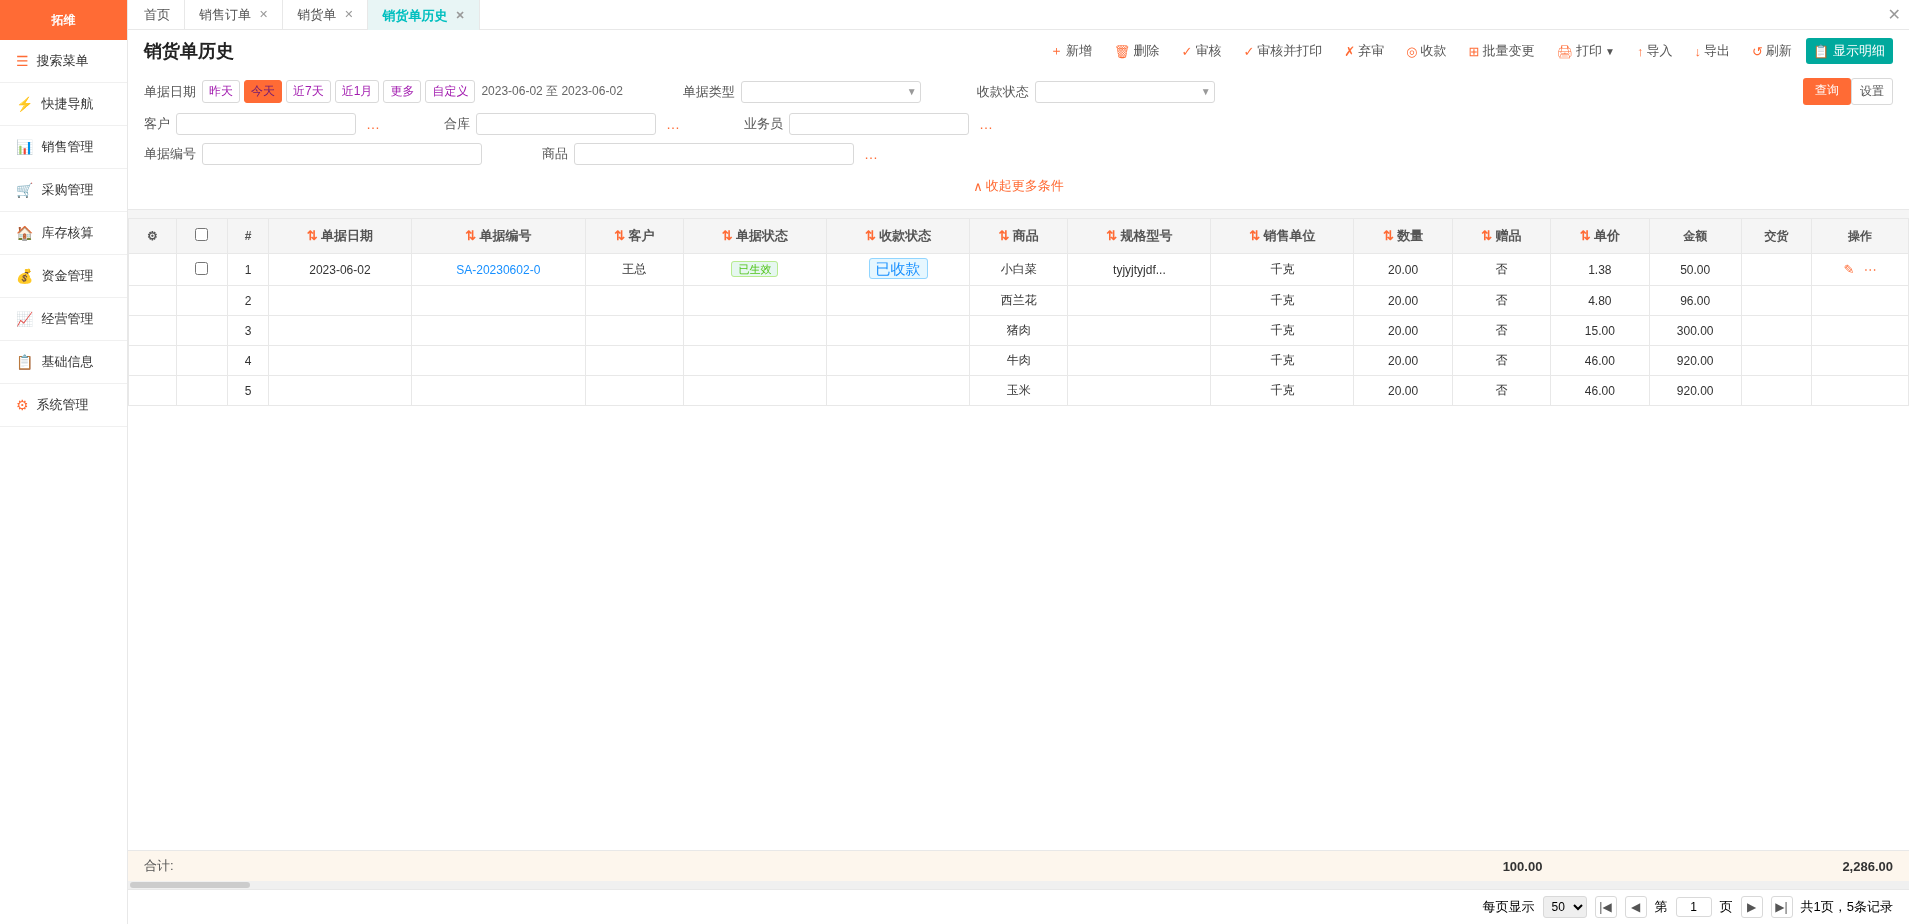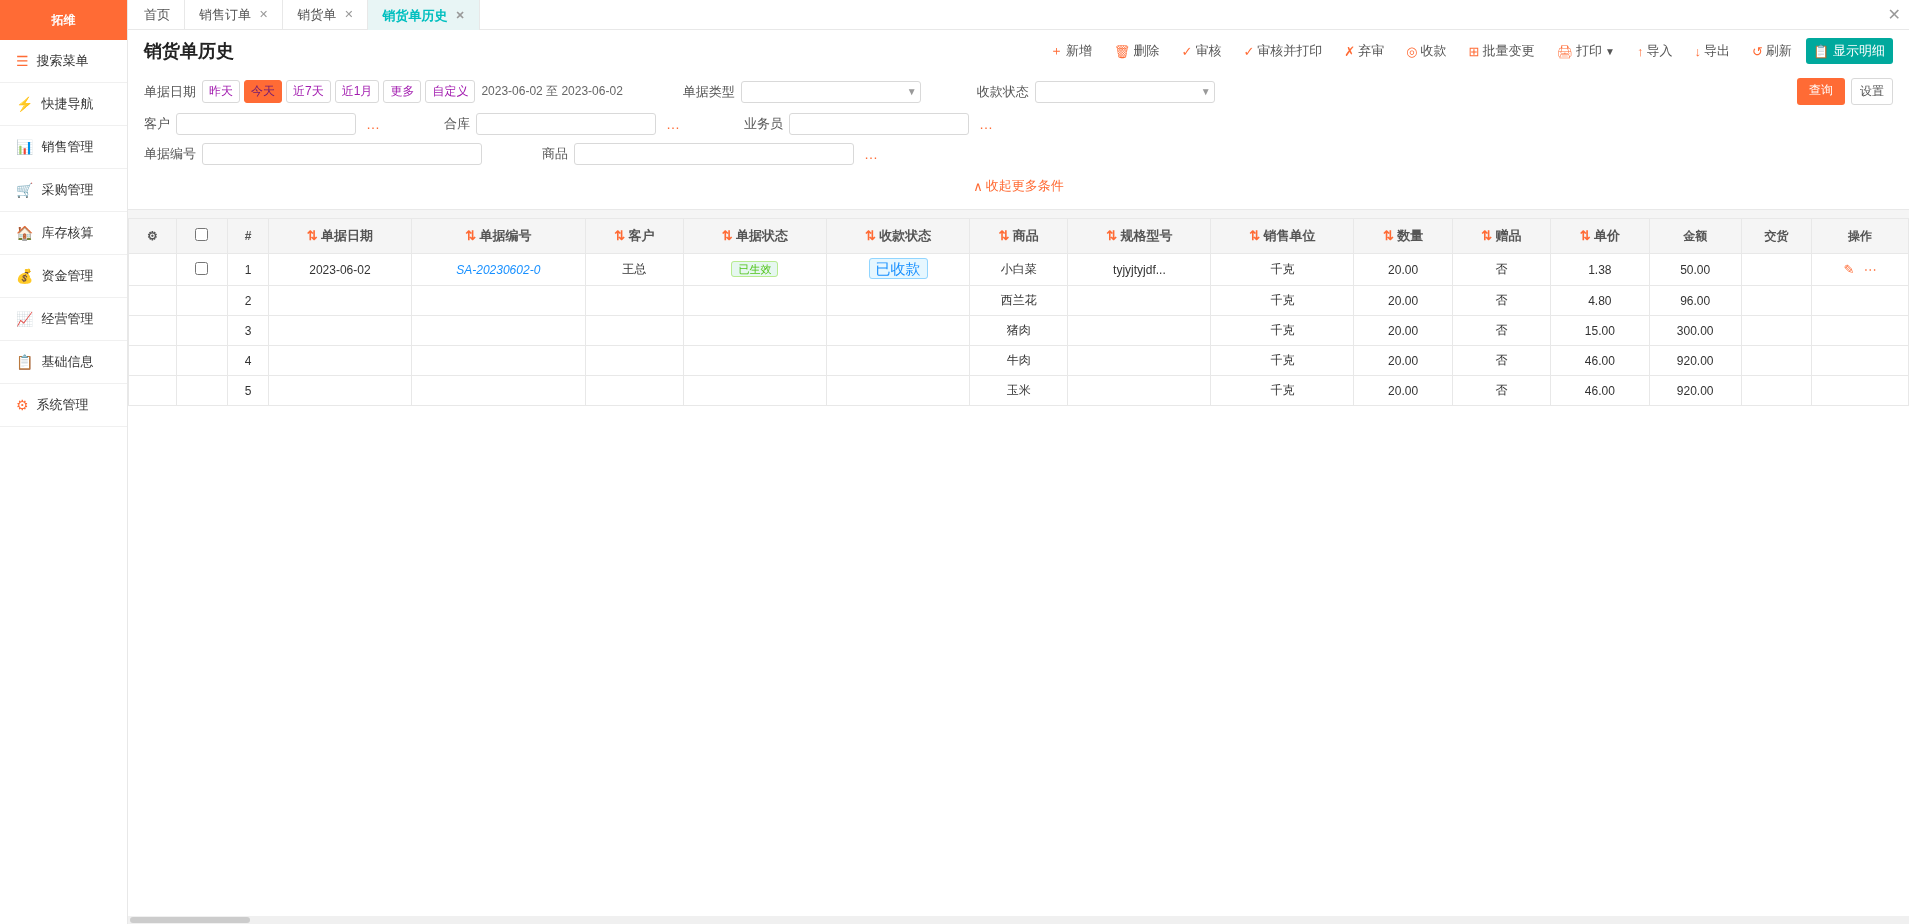--- a/index.html
+++ b/index.html
@@ -470,21 +470,21 @@
           <select class="filter-select" style="width:180px;"></select>
           <span style="margin-left:-20px;color:#999;font-size:10px;">▼</span>
         </div>
 
         <div class="filter-item" style="margin-left:40px;">
           <span class="filter-label">收款状态</span>
           <select class="filter-select" style="width:180px;"></select>
           <span style="margin-left:-20px;color:#999;font-size:10px;">▼</span>
         </div>
 
-        <div style="margin-left:auto;display:flex;gap:6px;">
+        <div style="margin-left:auto;display:flex;gap:0;">
           <div class="toolbar-btn-primary">查询</div>
           <div class="toolbar-btn" style="border:1px solid #d9d9d9;">设置</div>
         </div>
       </div>
 
       <div class="filter-row">
 
         <div class="filter-item">
           <span class="filter-label">客户</span>
           <input class="filter-input" style="width: 180px;">
@@ -583,21 +583,21 @@
             <th>交货</th>
             <th>操作</th>
           </tr>
         </thead>
         <tbody id="table-body">
         <tr>
       <td></td>
       <td><input type="checkbox" style=""></td>
       <td>1</td>
       <td>2023-06-02</td>
-      <td style="color:#1890ff;cursor:pointer;font-style:italic;">SA-20230602-0</td>
+      <td style="color:#1890ff;cursor:pointer;">SA-20230602-0</td>
       <td>王总</td>
       <td><span class="tag-active">已生效</span></td>
       <td><span class="tag-paid">已收款</span></td>
       <td>小白菜</td>
       <td>tyjyjtyjdf...</td>
       <td>千克</td>
       <td>20.00</td>
       <td>否</td>
       <td>1.38</td>
       <td>50.00</td>
@@ -692,20 +692,41 @@
       <td></td>
       <td>
         
         
       </td>
     </tr>
           </tbody>
       </table>
     </div>
 
+    <div class="table-footer">
+      <span class="summary-label">合计:</span>
+      <div class="summary-values">
+        <span class="summary-value">100.00</span>
+        <span class="summary-value">2,286.00</span>
+      </div>
+    </div>
 
     <div class="scrollbar-container">
       <div class="scrollbar-thumb"></div>
     </div>
 
+    <div class="pagination-bar">
+      <span>每页显示</span>
+      <select class="pagination-select">
+        <option>50</option>
+      </select>
+      <div class="page-btn">|◀</div>
+      <div class="page-btn">◀</div>
+      <span>第</span>
+      <input class="page-input" value="1" style="">
+      <span>页</span>
+      <div class="page-btn">▶</div>
+      <div class="page-btn">▶|</div>
+      <span>共1页，5条记录</span>
+    </div>
   </div>
 
 </div>
 
 </body></html>

